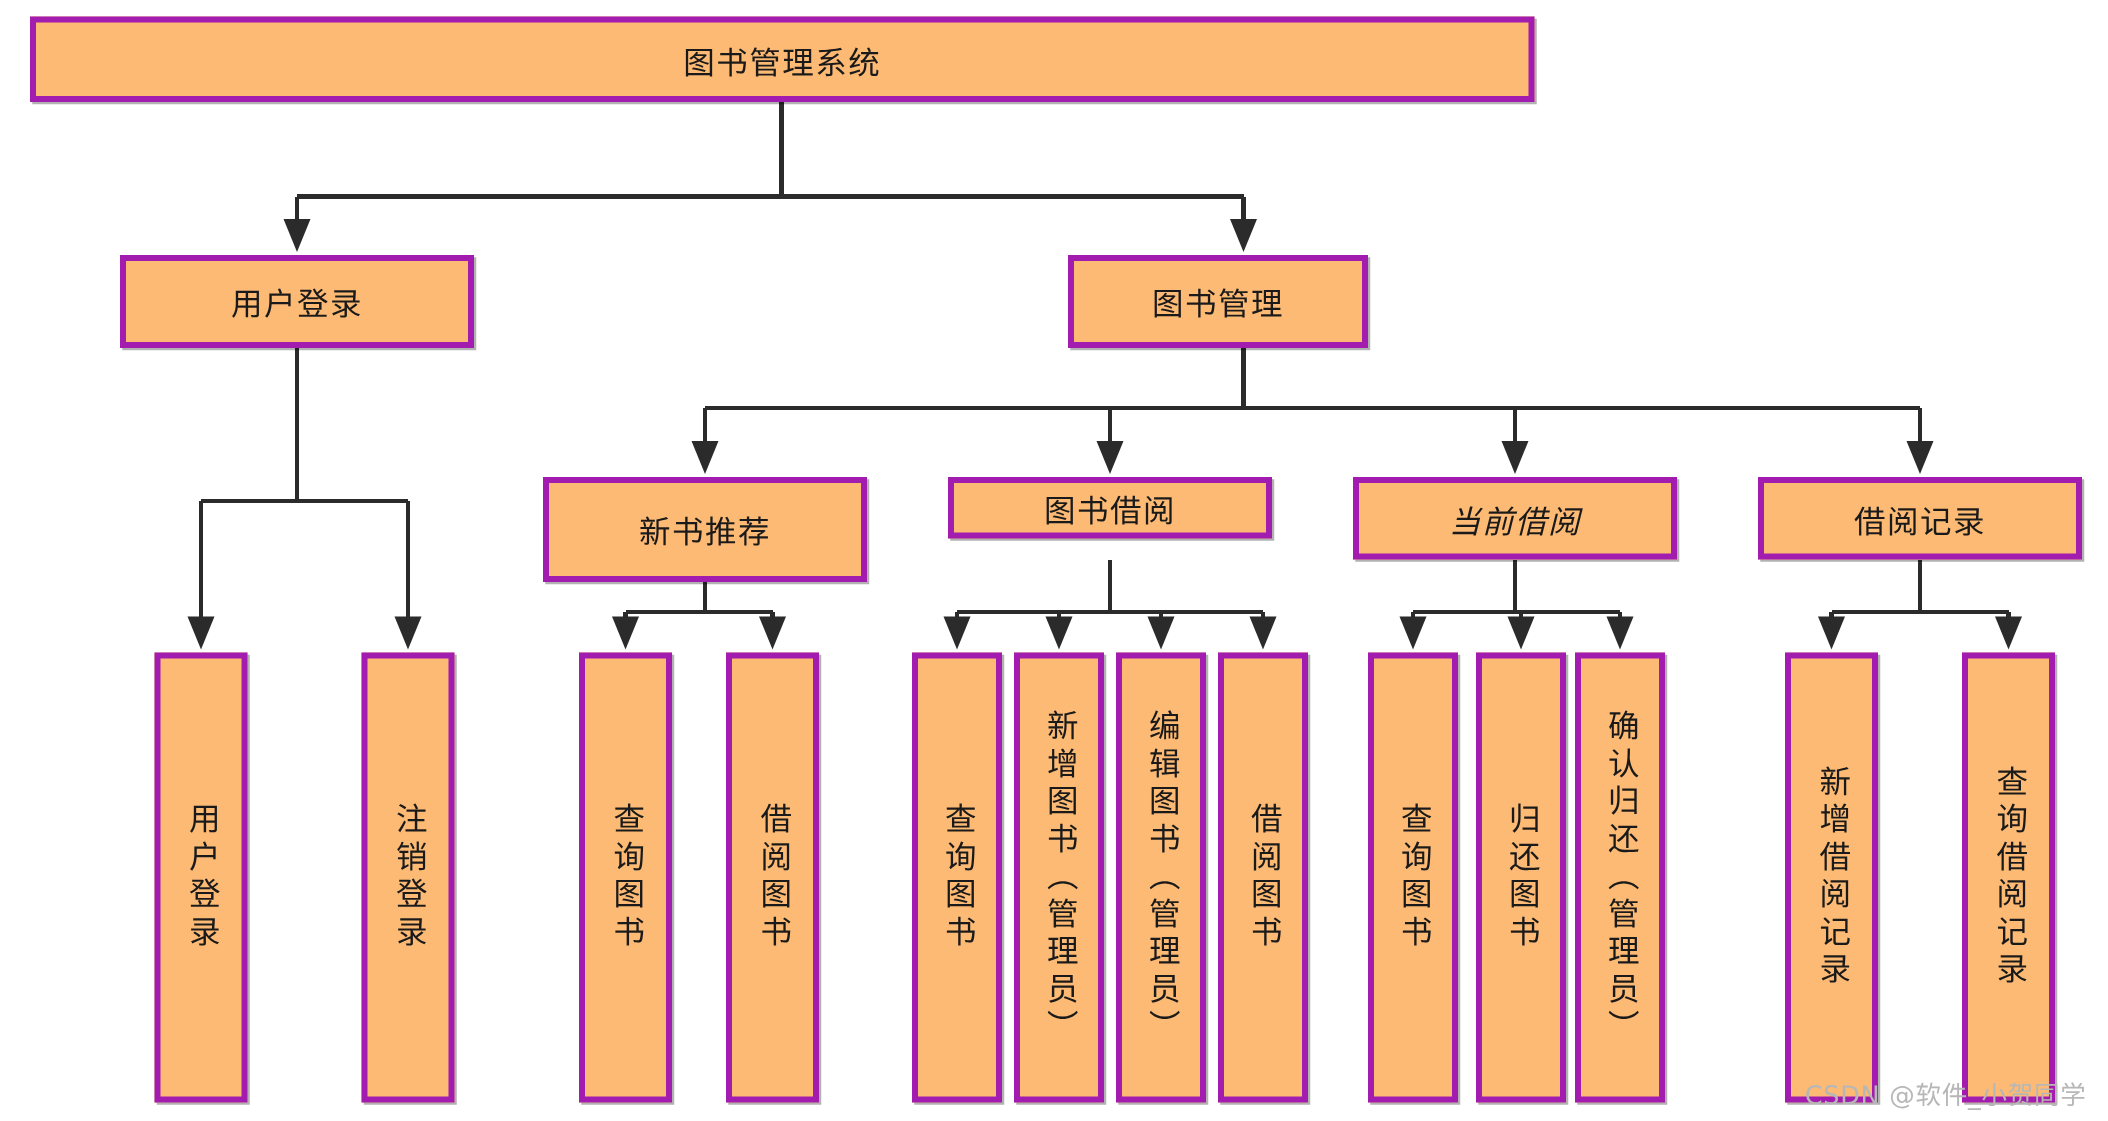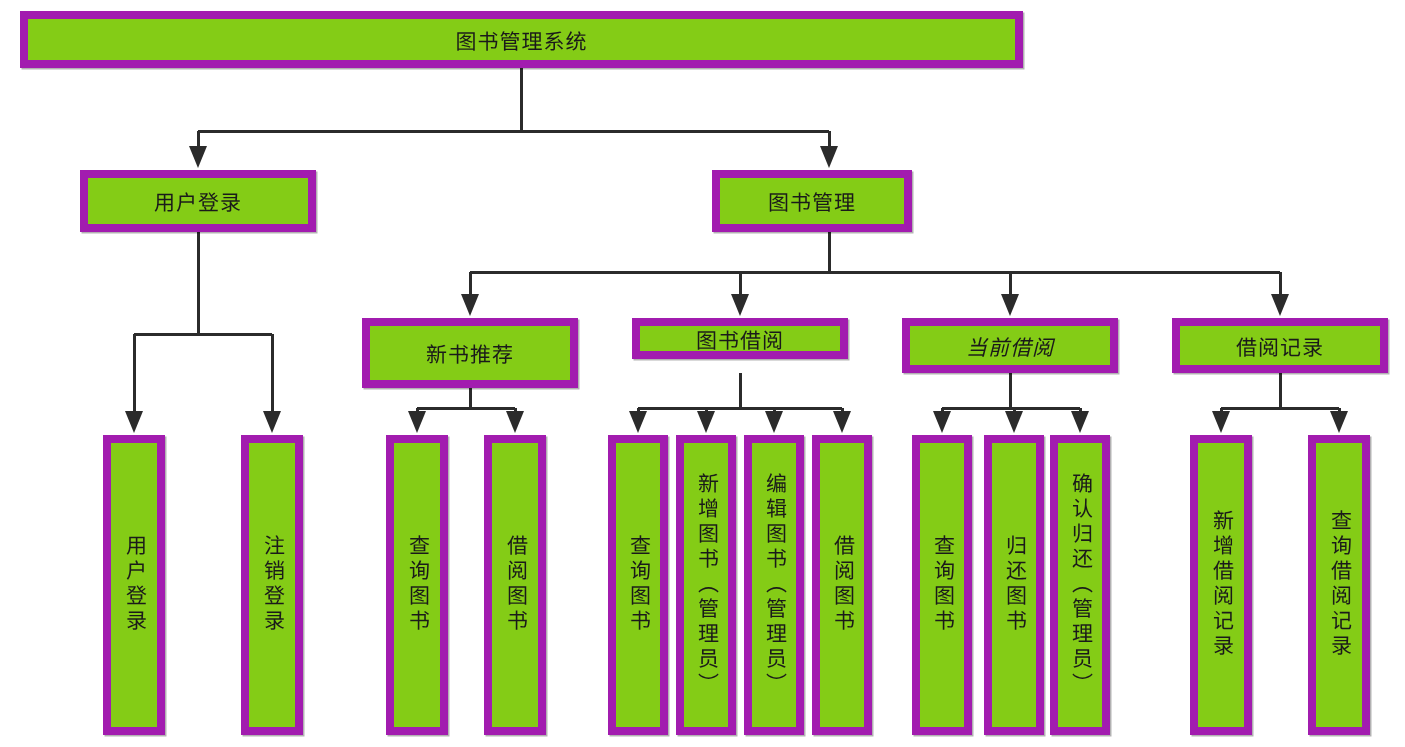--- a/index.html
+++ b/index.html
@@ -8,22 +8,22 @@
     width:1405px;height:747px;
     background:#ffffff;
     font-family:"DejaVu Sans","Liberation Sans",sans-serif;
     overflow:hidden;
     position:relative;
   }
   #diagram-root{position:absolute;left:0;top:0;width:1405px;height:747px;}
   .node-box{
     position:absolute;
     box-sizing:border-box;
-    background:#84cc16;
-    border:8px solid #a21caf;
+    background:#fdba74;
+    border:4px solid #a21caf;
     box-shadow:1.5px 1.5px 0 0 rgba(0,0,0,0.30);
   }
   .node-label-h{
     position:absolute;
     left:0;top:0;right:0;bottom:0;
     display:flex;align-items:center;justify-content:center;
     font-size:21px;color:#1a1a1a;letter-spacing:1px;
     white-space:nowrap;
   }
   .node-label-v{
@@ -165,13 +165,14 @@
       <div class="node-box" style="left: 1050px; top: 435px; width: 60px; height: 300px;">
         <div class="node-label-v">确认归还（管理员）</div>
       </div>
       <div class="node-box" style="left: 1190px; top: 435px; width: 62px; height: 300px;">
         <div class="node-label-v">新增借阅记录</div>
       </div>
       <div class="node-box" style="left: 1308px; top: 435px; width: 62px; height: 300px;">
         <div class="node-label-v">查询借阅记录</div>
       </div>
     </div>
+  <div id="watermark">CSDN @软件_小贺同学</div>
 </div>
 
 </body></html>

